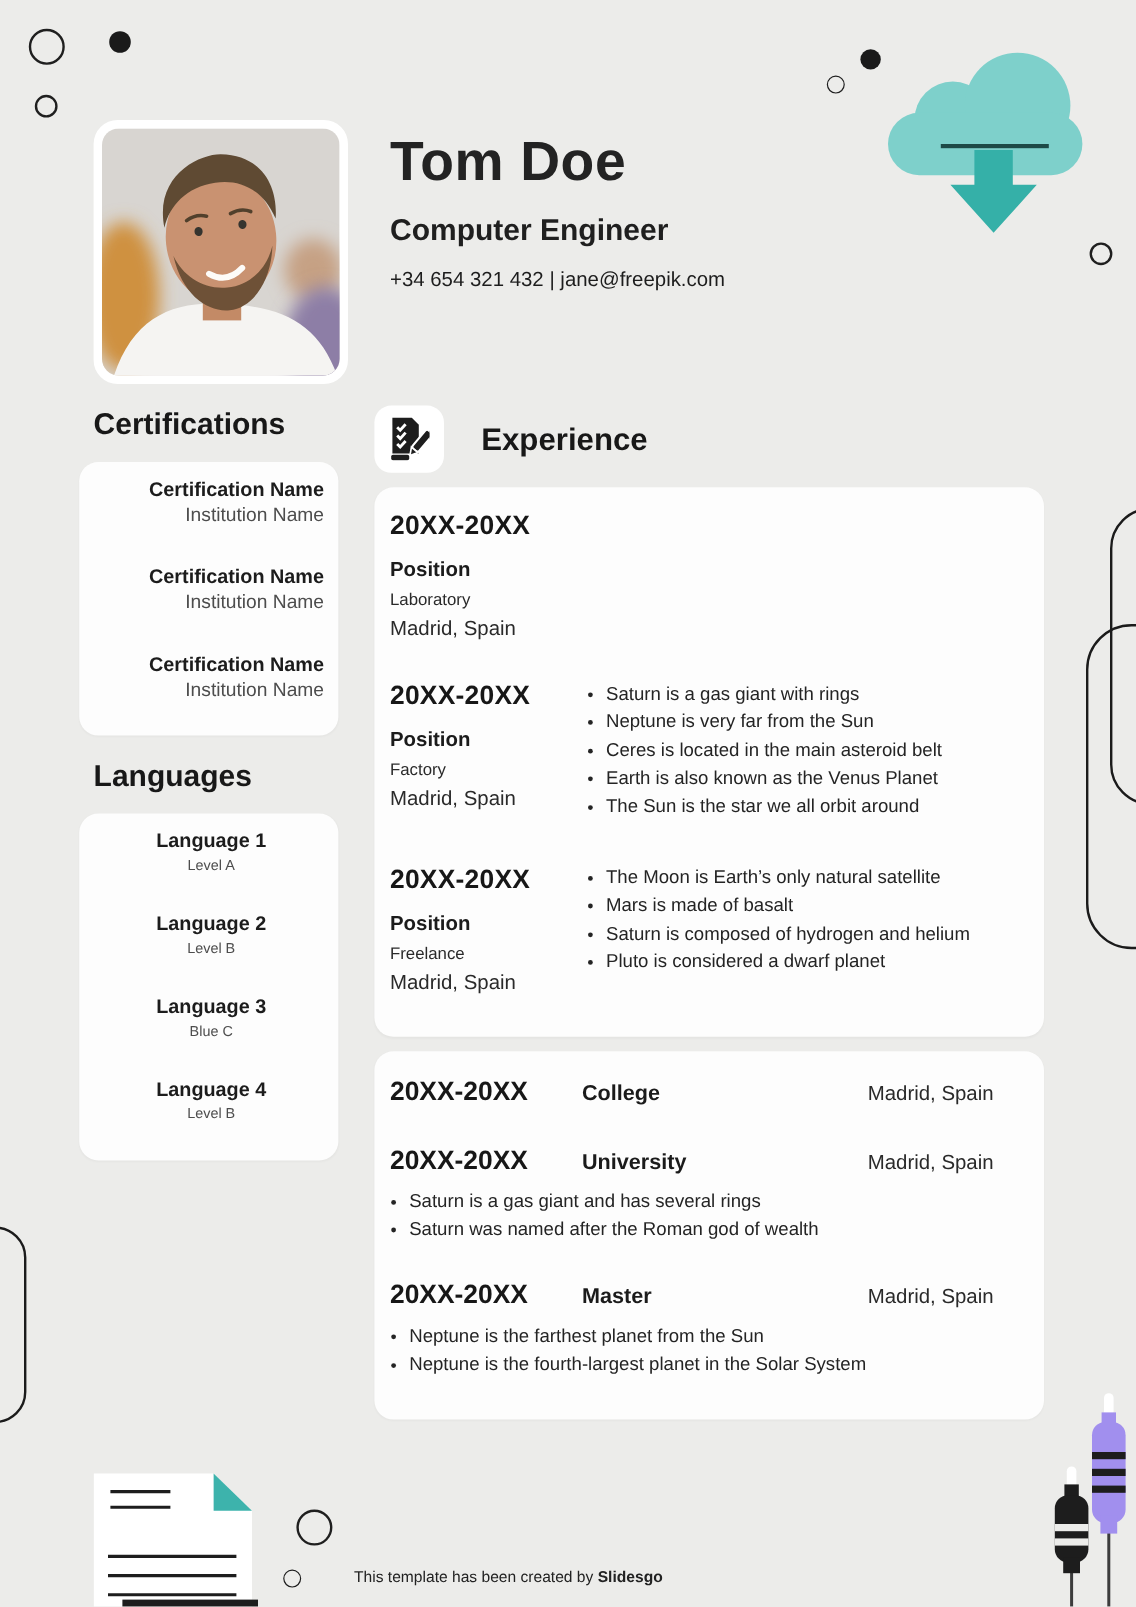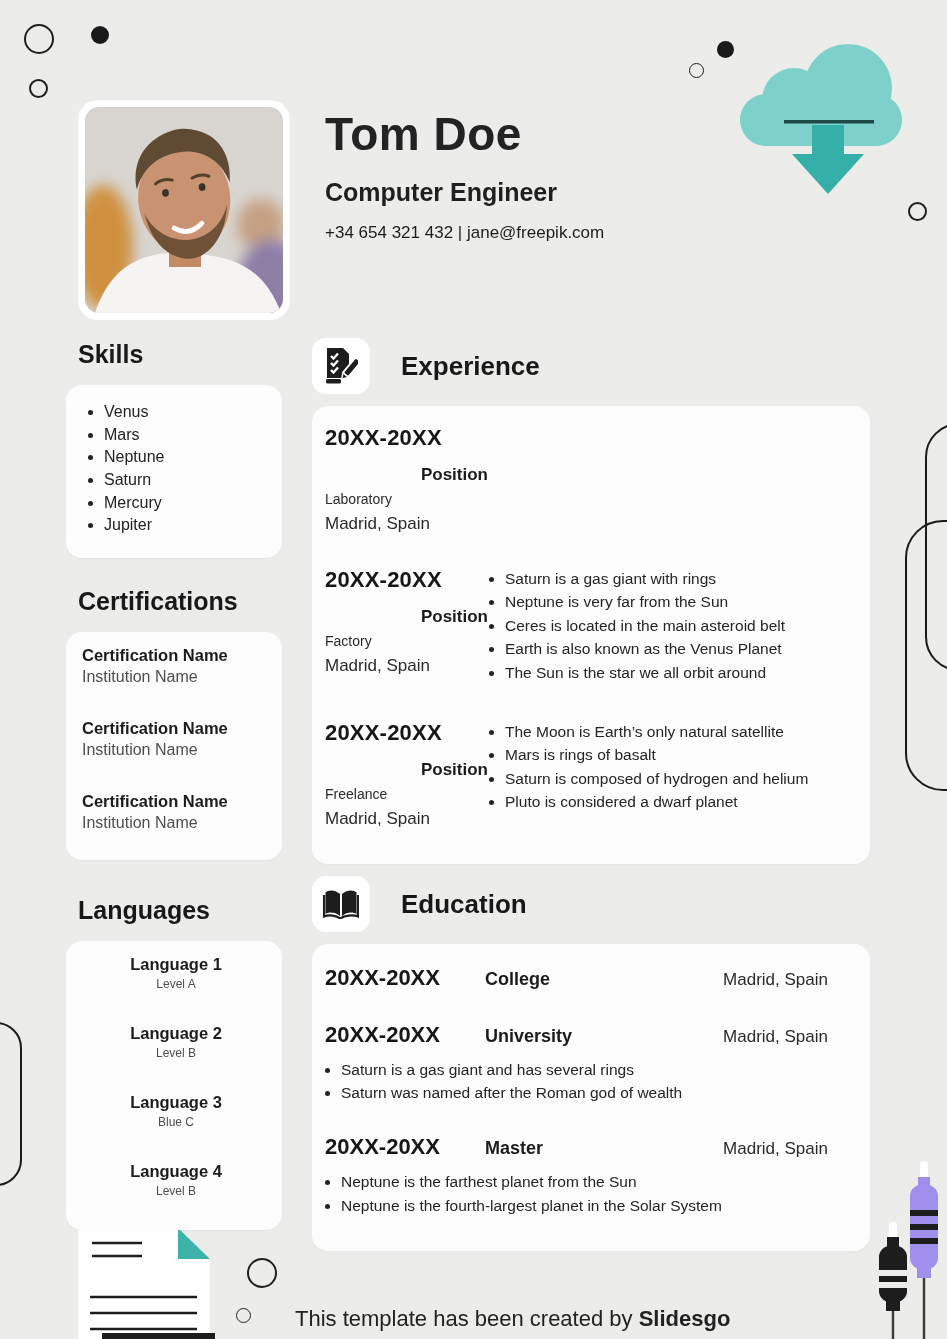--- a/index.html
+++ b/index.html
@@ -23,54 +23,54 @@
   .contact{font-size:17px;margin-top:16px;color:#1d1d1d;}
   .summary{font-size:16.5px;line-height:1.18;margin-top:13px;color:#1d1d1d;}
   
   .card{background:#fdfdfd;border-radius:16px;box-shadow:0 1px 2px rgba(0,0,0,.03);}
   
   .sidebar{position:absolute;left:66px;top:340px;width:216px;}
   .sidebar h2{font-size:25px;font-weight:bold;margin:0 0 16px 12px;color:#181818;}
   .skills-card{padding:17px 12px 20px 14px;margin-bottom:29px;}
   .skills-card ul{margin:0;padding-left:24px;}
   .skills-card li{font-size:16px;line-height:1.2;margin-bottom:3.5px;color:#222;}
-  .certs-card{padding:14px 12px 10px 16px;margin-bottom:36px;}
+  .certs-card{padding:14px 12px 10px 28px;margin-bottom:20px;text-align:right;}
   .cert{margin-bottom:33px;}
   .cert:last-child{margin-bottom:18px;}
   .cert-name{font-size:16.5px;font-weight:bold;color:#1c1c1c;}
   .cert-inst{font-size:16px;color:#4d4d4d;margin-top:3px;}
   .langs-card{padding:14px 12px 14px 16px;}
   .lang{margin-bottom:33px;text-align:center;}
   .lang:last-child{margin-bottom:18px;}
   .lang-name{font-size:16.5px;font-weight:bold;color:#1c1c1c;}
   .lang-level{font-size:12px;color:#4d4d4d;margin-top:3px;}
   
   .main{position:absolute;left:312px;top:338px;width:558px;}
   .sec-head{display:flex;align-items:center;margin-bottom:12px;}
   .sec-icon{width:58px;height:56px;background:#fff;border-radius:14px;
     display:flex;align-items:center;justify-content:center;flex:none;}
   .sec-title{font-size:26px;font-weight:bold;margin-left:31px;color:#181818;}
   .xp-card{padding:19px 16px 2px 13px;margin-bottom:12px;}
   .xp-entry{display:flex;margin-bottom:33px;}
   .xp-left{width:163px;flex:none;}
   .dates{font-size:22px;font-weight:bold;letter-spacing:.2px;color:#171717;}
-  .pos-label{font-size:17px;font-weight:bold;margin-top:14px;color:#1b1b1b;text-align:right;}
+  .pos-label{font-size:17px;font-weight:bold;margin-top:14px;color:#1b1b1b;}
   .workplace{font-size:14px;margin-top:6px;color:#2a2a2a;}
   .location{font-size:17px;margin-top:7px;color:#2a2a2a;}
   ul.bullets{margin:0;padding-left:17px;flex:1;padding-top:3px;}
   ul.bullets li{font-size:15.5px;line-height:1.22;margin-bottom:4.5px;color:#242424;}
   .edu-card{padding:21px 42px 4px 13px;}
   .edu-entry{margin-bottom:31px;}
   .edu-head{display:flex;align-items:baseline;}
   .edu-dates{font-size:22px;font-weight:bold;width:160px;flex:none;color:#171717;}
   .edu-degree{font-size:18px;font-weight:bold;color:#1b1b1b;}
   .edu-loc{margin-left:auto;font-size:17px;color:#2a2a2a;}
   ul.edu-bullets{margin:10px 0 0 0;padding-left:16px;}
   
-  .footer-note{position:absolute;left:295px;top:1306px;font-size:22px;color:#222;}
+  .footer-note{position:absolute;left:295px;top:1306px;font-size:13px;color:#222;}
   .footer-note b{font-weight:bold;}
   .doc-illu{position:absolute;left:78px;top:1226px;width:140px;height:113px;}
   .plugs-illu{position:absolute;left:868px;top:1158px;width:79px;height:181px;}
   .cloud-illu{position:absolute;left:736px;top:36px;width:172px;height:165px;}
 </style>
 </head>
 <body>
 
 <div class="circ outline" style="left:24px;top:24px;width:26px;height:26px;"></div>
 <div class="circ fill" style="left:91px;top:26px;width:18px;height:18px;"></div>
@@ -150,34 +150,20 @@
 </div>
 
 <div class="head-text">
   <div class="name">Tom Doe</div>
   <div class="job-title">Computer Engineer</div>
   <div class="contact">+34 654 321 432 | jane@freepik.com</div>
 </div>
 
 <div class="sidebar">
 
-  <section>
-    <h2>Skills</h2>
-    <div class="card skills-card">
-      <ul>
-
-      <li>Venus</li>
-          <li>Mars</li>
-          <li>Neptune</li>
-          <li>Saturn</li>
-          <li>Mercury</li>
-          <li>Jupiter</li>
-        </ul>
-    </div>
-  </section>
 
   <section>
     <h2>Certifications</h2>
     <div class="card certs-card">
 
         <div class="cert">
           <div class="cert-name">Certification Name</div>
           <div class="cert-inst">Institution Name</div>
         </div>
 
@@ -272,39 +258,29 @@
         <div class="xp-entry">
           <div class="xp-left">
             <div class="dates">20XX-20XX</div>
             <div class="pos-label">Position</div>
             <div class="workplace">Freelance</div>
             <div class="location">Madrid, Spain</div>
           </div>
           <ul class="bullets">
 
           <li>The Moon is Earth’s only natural satellite</li>
-            <li>Mars is rings of basalt</li>
+            <li>Mars is made of basalt</li>
             <li>Saturn is composed of hydrogen and helium</li>
             <li>Pluto is considered a dwarf planet</li>
           </ul>
         </div>
       </div>
   </section>
 
   <section>
-    <div class="sec-head">
-      <div class="sec-icon">
-        <svg width="36" height="30" viewBox="0 0 36 30">
-          <path d="M17 5 C12 0.5 5 0.5 2.5 3.5 L2.5 25 C6 22.5 12.5 23 17 27 Z" fill="#1d1d1d"></path>
-          <path d="M19 5 C24 0.5 31 0.5 33.5 3.5 L33.5 25 C30 22.5 23.5 23 19 27 Z" fill="#1d1d1d"></path>
-          <path d="M1 6 V27.5 C6 25.5 13 26.5 17.2 29.5 C21.5 26.5 30 25.5 35 27.5 V6" fill="none" stroke="#1d1d1d" stroke-width="2.2"></path>
-        </svg>
-      </div>
-      <div class="sec-title">Education</div>
-    </div>
 
     <div class="card edu-card">
 
         <div class="edu-entry">
           <div class="edu-head">
             <div class="edu-dates">20XX-20XX</div>
             <div class="edu-degree">College</div>
             <div class="edu-loc">Madrid, Spain</div>
           </div>
         </div>

